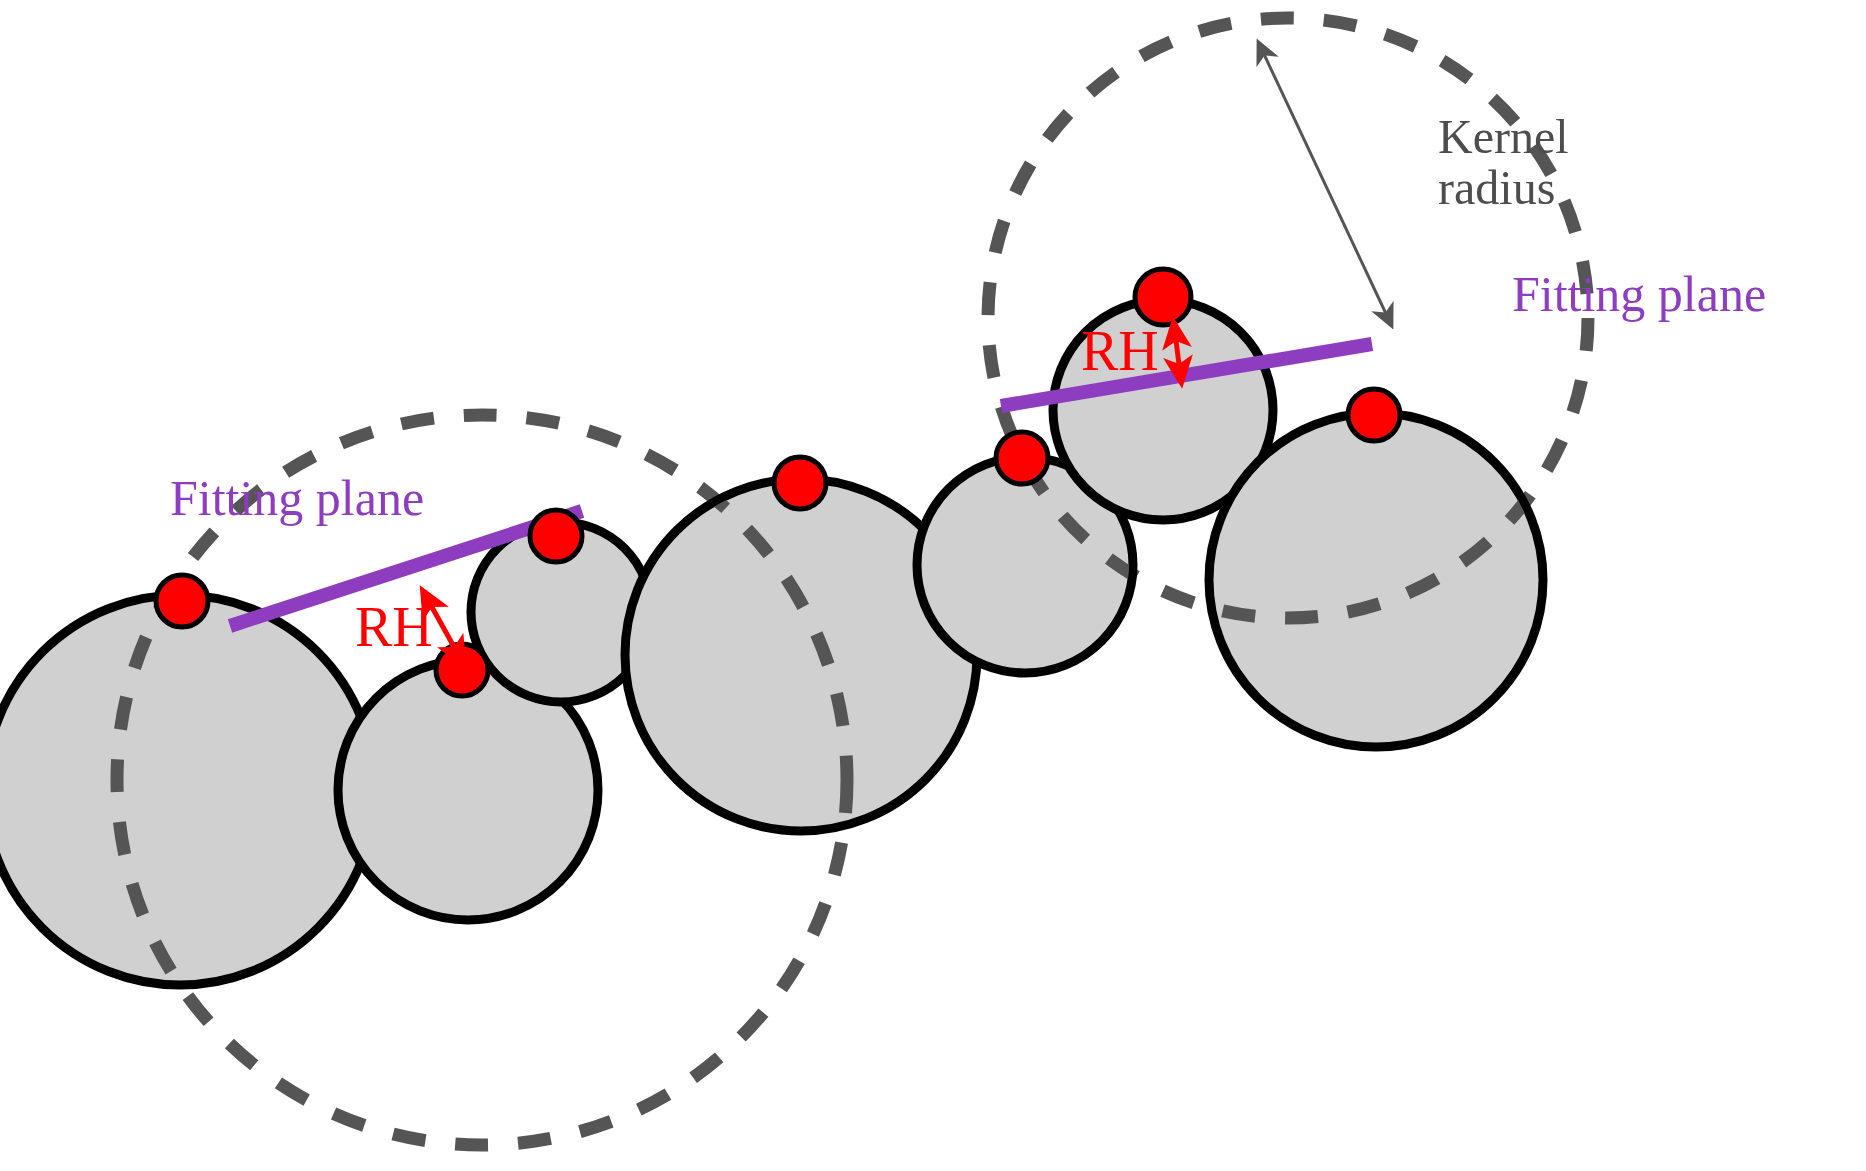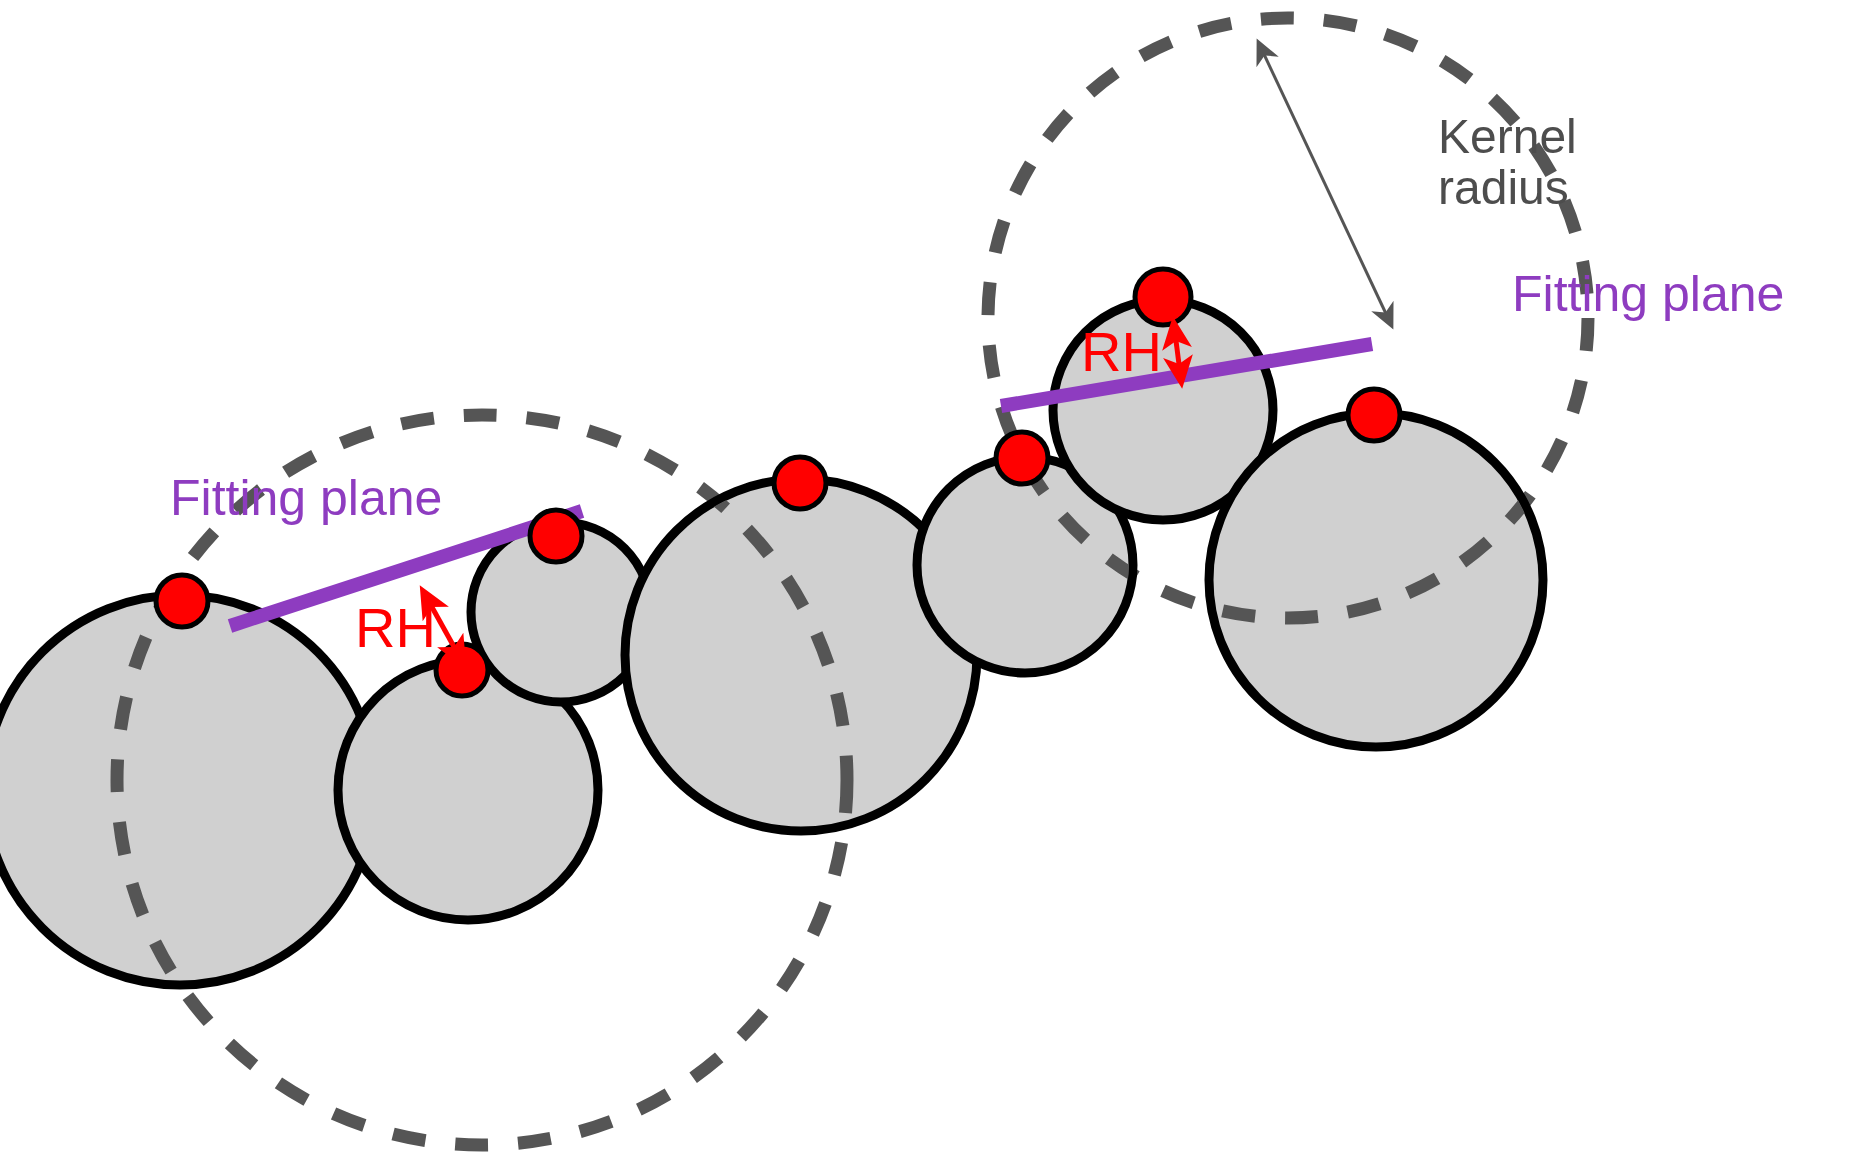--- a/index.html
+++ b/index.html
@@ -19,21 +19,21 @@
     position: absolute;
     left: 0;
     top: 0;
     width: 1866px;
     height: 1171px;
   }
   .label {
     position: absolute;
     white-space: nowrap;
     line-height: 1.06;
-    font-family: Liberation Sans, sans-serif;
+    font-family: Liberation Serif, serif;
   }
   .lbl-fitting-left {
     left: 170px;
     top: 472px;
     font-size: 50px;
     color: #8e3cc0;
   }
   .lbl-fitting-right {
     left: 1512px;
     top: 268px;

